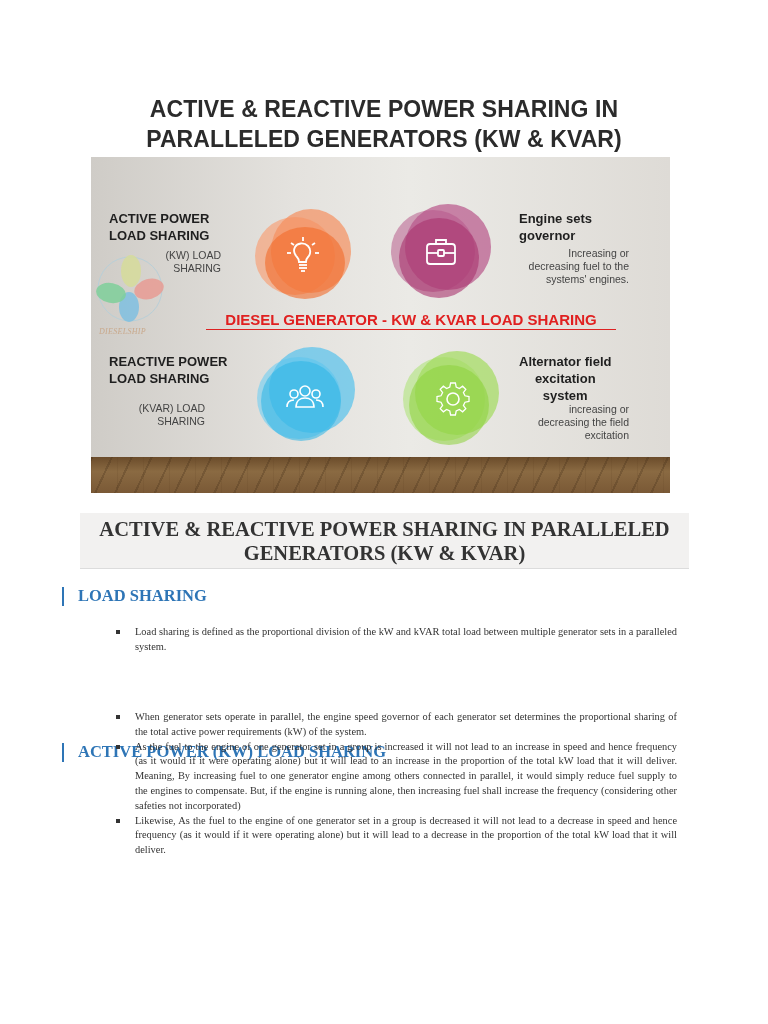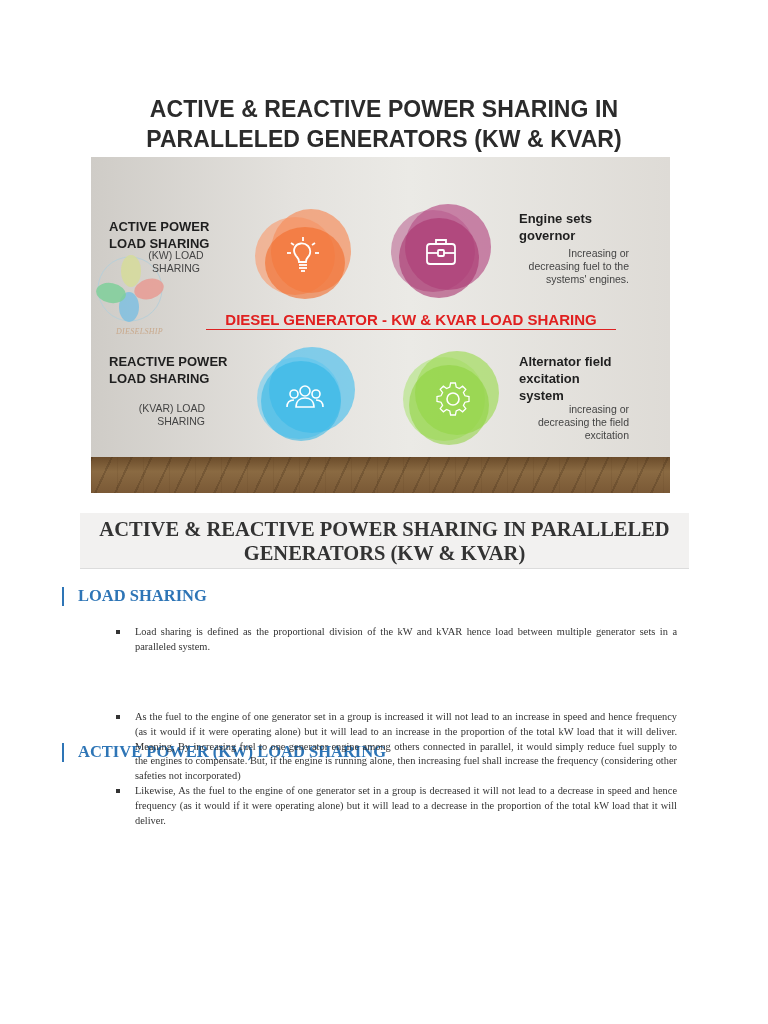--- a/index.html
+++ b/index.html
@@ -39,21 +39,21 @@
 
   .center-banner {
     position: absolute; left: 115px; top: 155px; width: 410px; text-align: center;
     font-family: "Liberation Sans", sans-serif; font-weight: bold; color: #e02020;
     font-size: 15px; line-height: 16px;
   }
   .center-banner .line { height: 1px; background: #d22; margin: 1px 0 1px 0; }
 
   .logo { position: absolute; left: 4px; top: 92px; width: 70px; height: 80px; }
   .logo-text {
-    position: absolute; left: 25px; top: 170px; width: 64px; font-size: 8px;
+    position: absolute; left: 8px; top: 170px; width: 64px; font-size: 8px;
     font-family: "Liberation Serif", serif; font-style: italic; color: #c9a98c;
     letter-spacing: 0.3px;
   }
 
   
   .article-title {
     position: absolute; left: 80px; top: 513px; width: 609px; height: 56px;
     background: #f2f1f0; border-bottom: 1px solid #dcdcdc;
     text-align: center; font-family: "Liberation Serif", serif; font-weight: bold;
     font-size: 20.5px; line-height: 24px; color: #333; padding-top: 4px;
@@ -82,23 +82,23 @@
 
   <svg class="logo" viewBox="0 0 70 80">
     <circle cx="35" cy="40" r="32" fill="none" stroke="#b8cfd8" stroke-width="1"></circle>
     <ellipse cx="36" cy="22" rx="10" ry="16" fill="#d6dc9a" opacity="0.85"></ellipse>
     <ellipse cx="54" cy="40" rx="15" ry="10" fill="#e79b93" opacity="0.85" transform="rotate(-15 54 40)"></ellipse>
     <ellipse cx="34" cy="58" rx="10" ry="15" fill="#7fbfe0" opacity="0.85"></ellipse>
     <ellipse cx="16" cy="44" rx="15" ry="10" fill="#7fcf9a" opacity="0.85" transform="rotate(10 16 44)"></ellipse>
   </svg>
   <div class="logo-text">DIESELSHIP</div>
 
-  <div class="info-label" style="left:18px; top:53px; white-space:pre;margin-top:8px;">ACTIVE POWER
+  <div class="info-label" style="left:18px; top:53px; white-space:pre;">ACTIVE POWER
 LOAD SHARING</div>
-  <div class="info-sub" style="left:40px; top:92px; width:90px; white-space:pre;text-align:center;">(KW) LOAD
+  <div class="info-sub" style="left:40px; top:92px; width:90px; white-space:pre;">(KW) LOAD
 SHARING</div>
 
   <div class="blob" style="left:162px; top:48px;">
     <div class="c" style="left:2px;top:12px;width:80px;height:78px;background:#f7a37a;opacity:.7;"></div>
     <div class="c" style="left:18px;top:4px;width:80px;height:84px;background:#f59060;opacity:.7;"></div>
     <div class="c" style="left:12px;top:22px;width:80px;height:72px;background:#f26b2a;opacity:.6;"></div>
     <svg class="icon" viewBox="0 0 40 40" fill="none" stroke="#fff" stroke-width="1.8">
       <path d="M14 22c-3-3-4-6-2-10 2-4 9-5 13-1 3 3 3 8 0 11-2 2-2 3-2 5h-7c0-2 0-3-2-5z"></path>
       <line x1="16" y1="30" x2="24" y2="30"></line>
         <line x1="16" y1="33" x2="24" y2="33"></line>
@@ -157,42 +157,43 @@
   <div class="blob" style="left:312px; top:192px;">
     <div class="c" style="left:0px;top:8px;width:82px;height:84px;background:#b8e48a;opacity:.7;"></div>
     <div class="c" style="left:12px;top:2px;width:84px;height:84px;background:#a2dc5e;opacity:.7;"></div>
     <div class="c" style="left:6px;top:16px;width:80px;height:80px;background:#8cd13a;opacity:.55;"></div>
     <svg class="icon" viewBox="0 0 40 40" fill="none" stroke="#fff" stroke-width="1.6">
       <circle cx="20" cy="20" r="6"></circle>
       <path d="M17 5h6l1 5 4 2 4-3 4 4-3 4 2 4 5 1v6l-5 1-2 4 3 4-4 4-4-3-4 2-1 5h-6l-1-5-4-2-4 3-4-4 3-4-2-4-5-1v-6l5-1 2-4-3-4 4-4 4 3 4-2z" transform="scale(0.8) translate(5 0)"></path>
     </svg>
   </div>
 
-  <div class="info-label" style="left:428px; top:196px; white-space:pre;">Alternator field
+  <div class="info-label" style="left:428px; top:196px; white-space:pre;text-align:center;">Alternator field
 excitation
 system</div>
   <div class="info-sub" style="left:420px; top:246px; width:118px; white-space:pre;">increasing or
 decreasing the field
 excitation</div>
 
   <div class="floor"></div>
 </div>
 
 <h2 class="article-title">ACTIVE &amp; REACTIVE POWER SHARING IN PARALLELED GENERATORS (KW &amp; KVAR)</h2>
 
 <div class="section-head" style="top:586px;">
   <span class="bar"></span>
   <span>LOAD SHARING</span>
 </div>
 
 <ul class="bullets" style="top:625px;">
-  <li>Load sharing is defined as the proportional division of the kW and kVAR hence load between multiple generator sets in a paralleled system.</li>
+  <li>Load sharing is defined as the proportional division of the kW and kVAR total load between multiple generator sets in a paralleled system.</li>
 </ul>
 
 <div class="section-head" style="top:698px;margin-top:44px;">
   <span class="bar"></span>
   <span>ACTIVE POWER (KW) LOAD SHARING</span>
 </div>
 
 <ul class="bullets" style="top:710px;">
+  <li>When generator sets operate in parallel, the engine speed governor of each generator set determines the proportional sharing of the total active power requirements (kW) of the system.</li>
   <li>As the fuel to the engine of one generator set in a group is increased it will not lead to an increase in speed and hence frequency (as it would if it were operating alone) but it will lead to an increase in the proportion of the total kW load that it will deliver. Meaning, By increasing fuel to one generator engine among others connected in parallel, it would simply reduce fuel supply to the engines to compensate. But, if the engine is running alone, then increasing fuel shall increase the frequency (considering other safeties not incorporated)</li>
   <li>Likewise, As the fuel to the engine of one generator set in a group is decreased it will not lead to a decrease in speed and hence frequency (as it would if it were operating alone) but it will lead to a decrease in the proportion of the total kW load that it will deliver.</li>
 </ul>
 
 </body></html>

